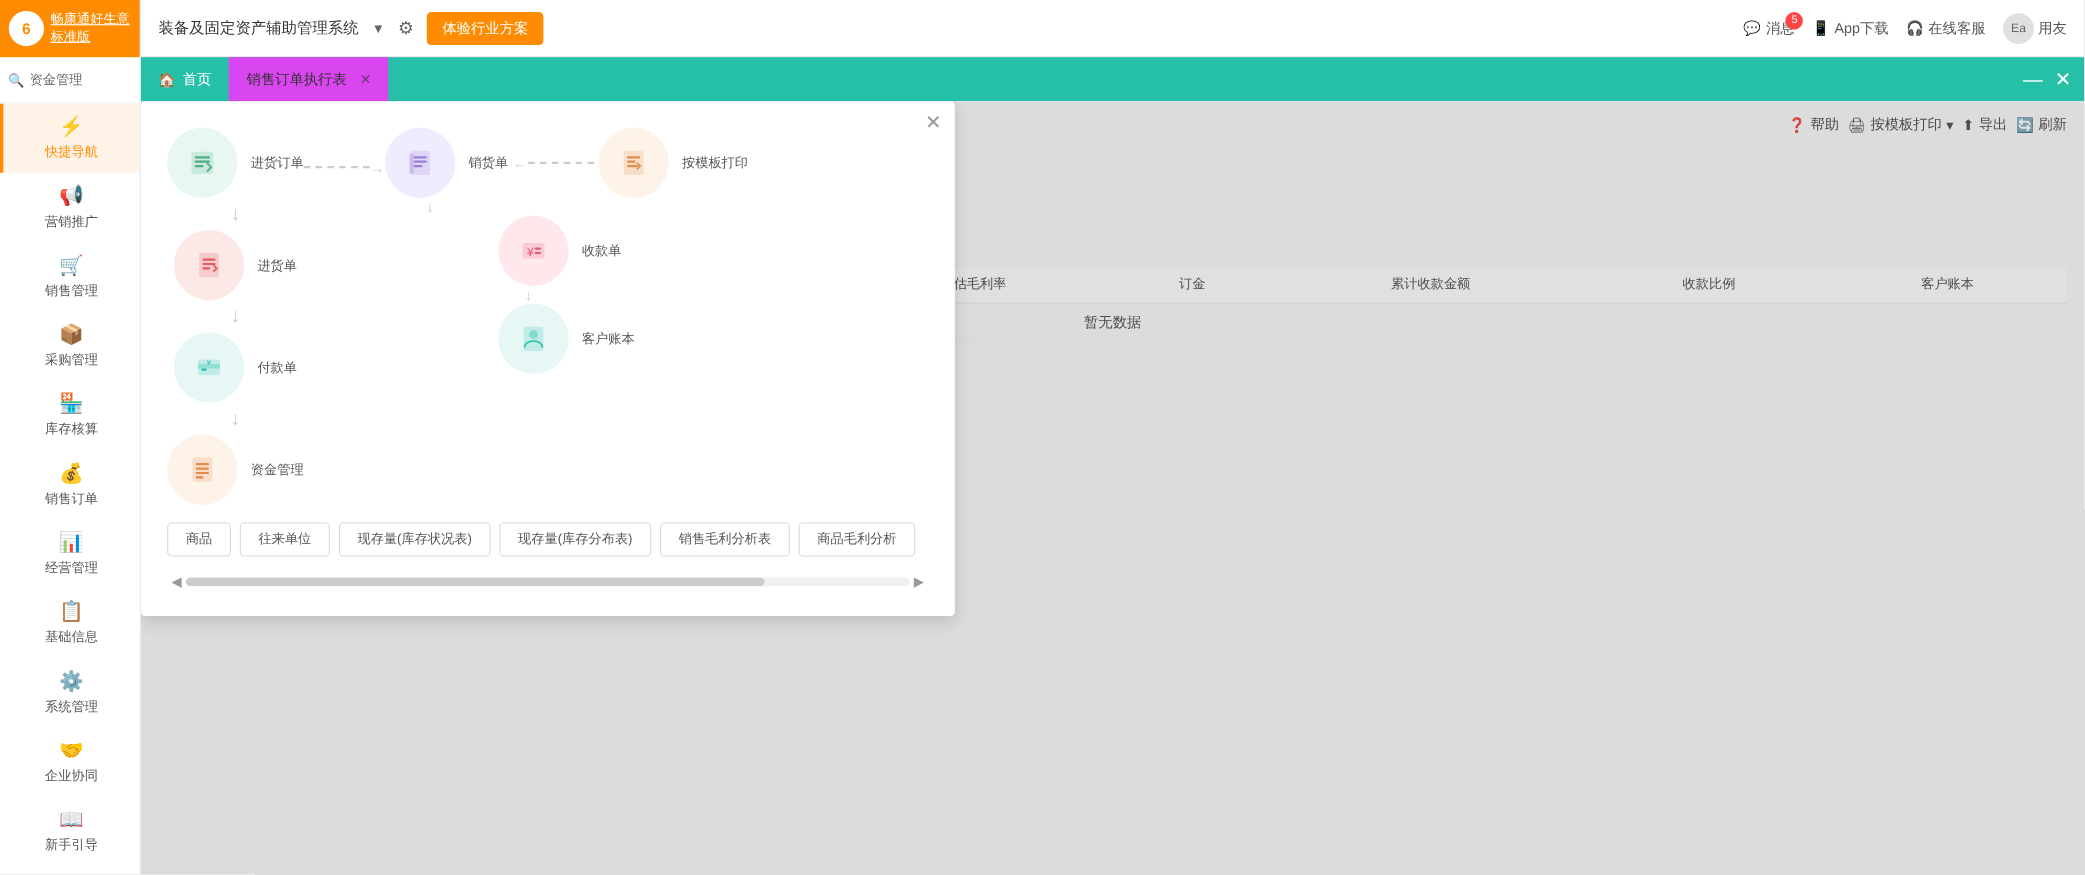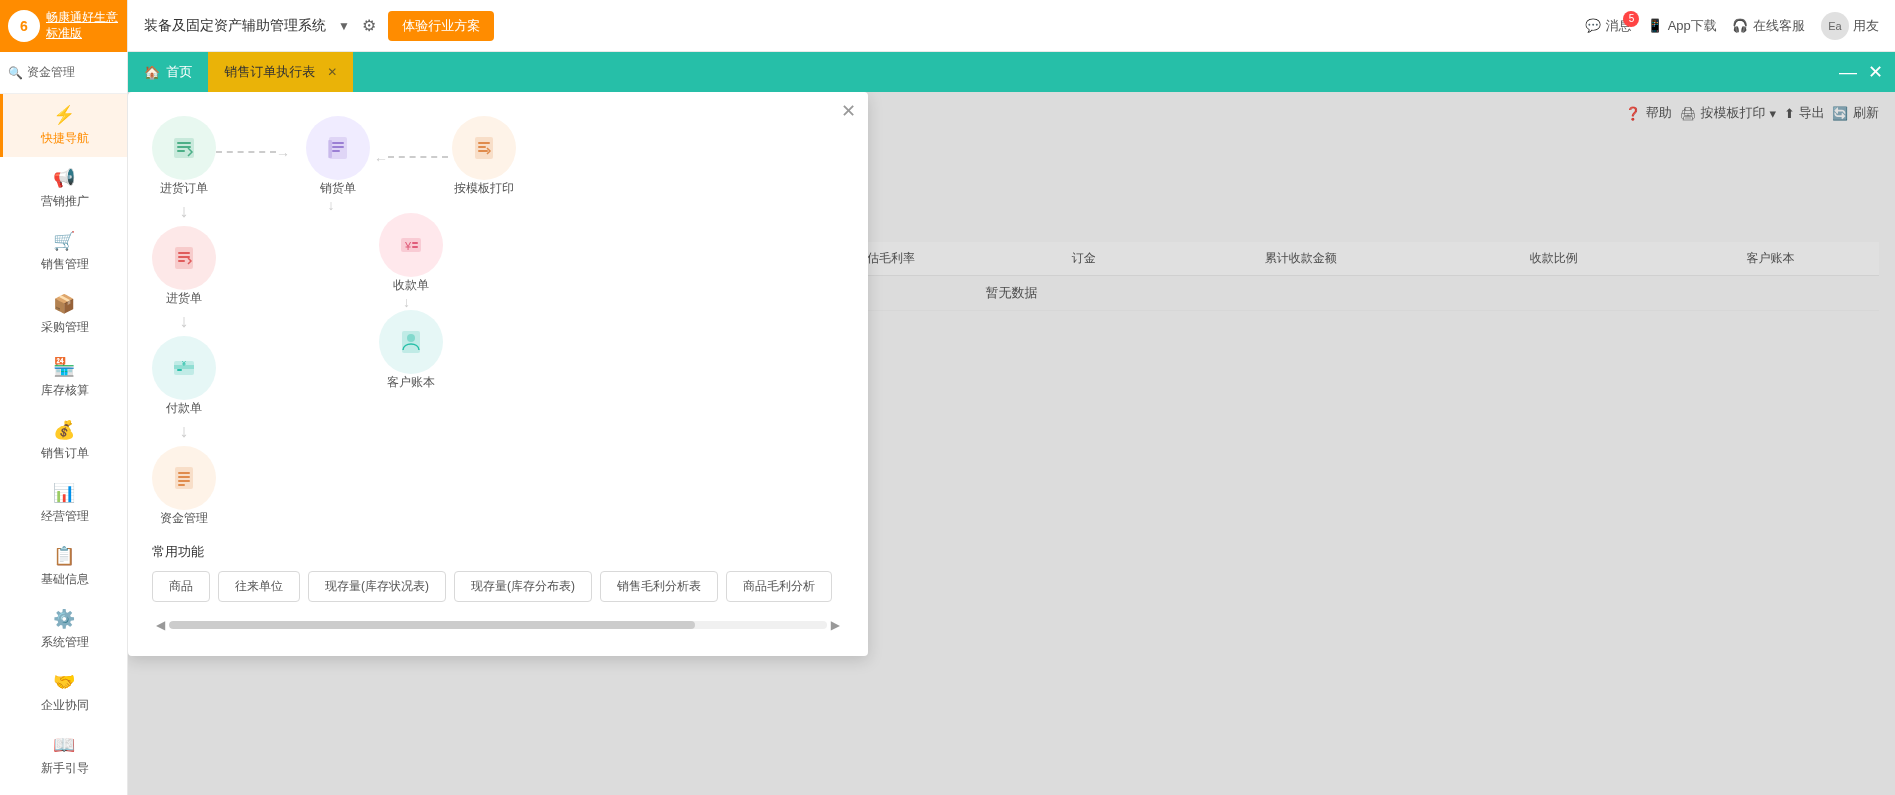--- a/index.html
+++ b/index.html
@@ -30,32 +30,32 @@
     .topbar-gear { color: #666; cursor: pointer; font-size: 16px; }
     .topbar-experience { background: #ff8c00; color: #fff; border: none; border-radius: 4px; padding: 6px 14px; font-size: 13px; cursor: pointer; }
     .topbar-right { margin-left: auto; display: flex; align-items: center; gap: 16px; }
     .topbar-right-item { display: flex; align-items: center; gap: 4px; color: #555; font-size: 13px; cursor: pointer; position: relative; }
     .badge { background: #f44; color: #fff; border-radius: 50%; width: 16px; height: 16px; display: flex; align-items: center; justify-content: center; font-size: 10px; position: absolute; top: -6px; right: -8px; }
     .avatar-circle { width: 28px; height: 28px; background: #e0e0e0; border-radius: 50%; display: flex; align-items: center; justify-content: center; font-size: 11px; color: #666; }
 
     
     .tabbar { height: 40px; background: #26bfa8; display: flex; align-items: center; padding: 0; flex-shrink: 0; }
     .tab { padding: 0 16px; height: 100%; display: flex; align-items: center; cursor: pointer; color: rgba(255,255,255,0.8); font-size: 13px; gap: 6px; }
-    .tab.active { background: #eab308; color: #333; gap: 12px; }
+    .tab.active { background: #d946ef; color: #333; gap: 12px; }
     .tab-close { font-size: 12px; opacity: 0.7; }
     .tab-home { color: #fff; }
 
     
     .content-area { flex: 1; overflow: hidden; position: relative; background: #f5f5f5; }
 
     
     .overlay-panel { position: absolute; top: 0; left: 0; right: 0; bottom: 0; background: rgba(0,0,0,0.1); z-index: 10; display: flex; justify-content: flex-start; align-items: flex-start; }
     .quick-nav-panel { background: #fff; width: 740px; margin: 0; min-height: 450px; border-radius: 4px; box-shadow: 0 4px 16px rgba(0,0,0,0.15); padding: 24px; position: relative; }
     .panel-close { position: absolute; top: 8px; right: 12px; font-size: 18px; color: #999; cursor: pointer; }
-    .flow-node { display: flex; flex-direction: column; align-items: center; gap: 0; cursor: pointer; }
+    .flow-node { display: flex; flex-direction: row; align-items: center; gap: 12px; cursor: pointer; }
     .flow-circle { width: 64px; height: 64px; border-radius: 50%; display: flex; align-items: center; justify-content: center; font-size: 24px; }
     .flow-circle.green { background: #e8f8f0; color: #4caf87; }
     .flow-circle.red { background: #fde8e8; color: #e05c5c; }
     .flow-circle.purple { background: #f0ecff; color: #9b7fd4; }
     .flow-circle.orange { background: #fef3e8; color: #e08b4c; }
     .flow-circle.teal { background: #e6f7f6; color: #26bfa8; }
     .flow-circle.pink { background: #ffe8ec; color: #e05c7a; }
     .flow-node-label { font-size: 12px; color: #555; }
     .flow-arrow-down { color: #ccc; font-size: 18px; text-align: center; margin: 4px 0; }
 
@@ -395,21 +395,20 @@
                       </svg>
                   </div>
                   <span class="flow-node-label">客户账本</span>
                 </div>
               </div>
             </div>
 
           </div>
 
           <div class="common-section">
-            <div class="common-title">常用功能</div>
             <div class="common-btns">
               <button class="common-btn">商品</button>
               <button class="common-btn">往来单位</button>
               <button class="common-btn">现存量(库存状况表)</button>
               <button class="common-btn">现存量(库存分布表)</button>
               <button class="common-btn">销售毛利分析表</button>
               <button class="common-btn">商品毛利分析</button>
             </div>
           </div>
 

